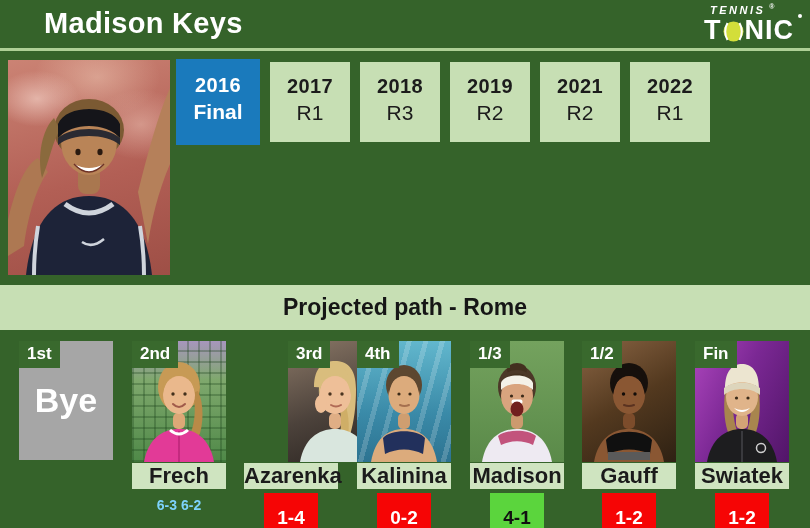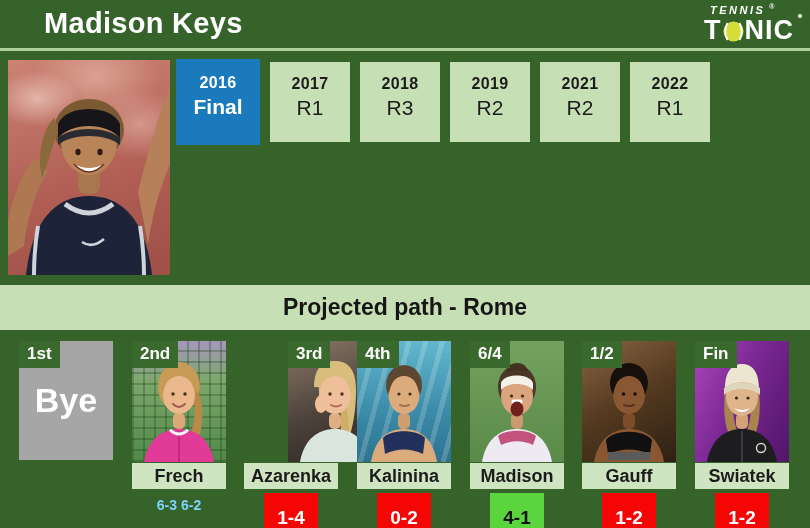--- a/index.html
+++ b/index.html
@@ -28,39 +28,39 @@
       radial-gradient(60px 40px at 18% 18%, rgba(255,230,220,.55), transparent 70%),
       radial-gradient(70px 50px at 82% 30%, rgba(244,206,192,.45), transparent 70%),
       radial-gradient(90px 60px at 55% 8%, rgba(250,222,200,.40), transparent 70%),
       linear-gradient(165deg,#cb8374 0%,#b25f55 55%,#9e4f46 100%);}
   .keys-photo svg{position:absolute;left:0;top:0;}
 
   
   .history{position:absolute;left:176px;top:59px;display:flex;gap:10px;align-items:flex-start;}
   .ybox{width:80px;height:80px;margin-top:3px;background:#c7dfb4;text-align:center;color:#1c1c1c;}
   .ybox.active{width:84px;height:86px;margin-top:0;background:#1a7abc;color:#ffffff;}
-  .yyear{font-size:16px;font-weight:700;margin-top:13px;letter-spacing:.4px;}
+  .yyear{font-size:20px;font-weight:700;margin-top:13px;letter-spacing:.4px;}
   .yround{font-size:21px;font-weight:500;margin-top:3px;}
   .ybox.active .yyear{margin-top:15px;}
   .ybox.active .yround{font-weight:700;}
 
   
   .band{position:absolute;left:0;top:285px;width:810px;height:45px;background:#c7dfb4;
         display:flex;align-items:center;justify-content:center;}
   .band-title{font-size:23px;font-weight:700;color:#161616;}
 
   
   .card{position:absolute;top:341px;width:94px;}
   .photo{position:relative;width:94px;height:121px;overflow:hidden;}
   .photo svg{position:absolute;left:0;top:0;}
   .photo.bye{background:#a6a6a6;display:flex;align-items:center;justify-content:center;height:119px;}
   .bye-text{color:#ffffff;font-size:34px;font-weight:700;}
   .rlabel{position:absolute;left:0;top:0;background:#39692d;color:#ffffff;font-size:17px;
           font-weight:700;padding:4px 8px 6px;line-height:1;}
-  .namebar{margin-top:1px;height:26px;background:#cfe4c0;color:#1b1b1b;font-size:18px;
+  .namebar{margin-top:1px;height:26px;background:#cfe4c0;color:#1b1b1b;font-size:22px;
            font-weight:600;text-align:center;line-height:26px;}
   .scorerow{margin-top:4px;text-align:center;height:25px;}
   .badge{display:inline-block;min-width:34px;padding:14px 10px 3px;font-size:19px;
          font-weight:700;line-height:21px;}
   .badge.loss{background:#f60505;color:#ffffff;}
   .badge.win{background:#5bd53d;color:#111111;}
   .plain-score{color:#7dd3fc;font-size:14px;font-weight:700;line-height:25px;}
 
   
   .p-frech{background:
@@ -238,21 +238,21 @@
         <path d="M28,95 C36,88 58,88 66,95 L63,104 C53,99 41,99 31,104 Z" fill="#c2537c"></path>
         <rect x="41" y="72" width="12" height="16" rx="5" fill="#cc9a6e"></rect>
         <ellipse cx="47" cy="55" rx="16" ry="19" fill="#d9a47e"></ellipse>
         <path d="M33,38 C36,26 58,26 61,38 C56,31 38,31 33,38 Z" fill="#4c3828"></path>
         <path d="M31,42 C34,32 60,32 63,42 L63,49 C56,41 38,41 31,49 Z" fill="#f4f1e8"></path>
         <circle cx="41.5" cy="55" r="1.6" fill="#3c2a1a"></circle>
           <circle cx="52.5" cy="55" r="1.6" fill="#3c2a1a"></circle>
         <rect x="41.5" y="58.5" width="11" height="4.5" rx="2" fill="#ffffff"></rect>
         <ellipse cx="47" cy="68" rx="6.5" ry="7.5" fill="#71201e"></ellipse>
       </svg>
-      <span class="rlabel">6/4</span>
+      <span class="rlabel">1/3</span>
     </div>
     <div class="namebar">Madison</div>
     <div class="scorerow">
       <span class="badge win">4-1</span>
     </div>
   </div>
 
   <div class="card" style="left:582px">
     <div class="photo p-gauff">
       <svg width="94" height="121" viewBox="0 0 94 121">

